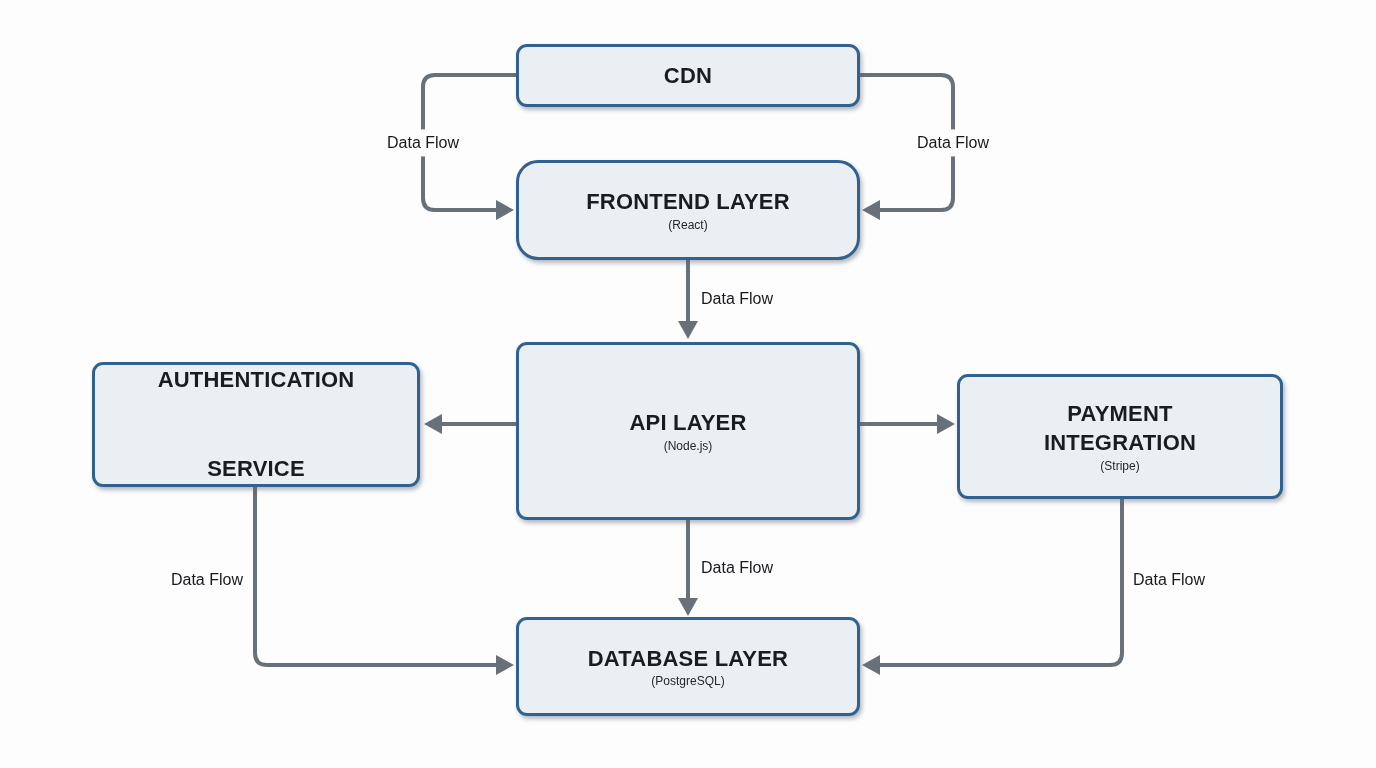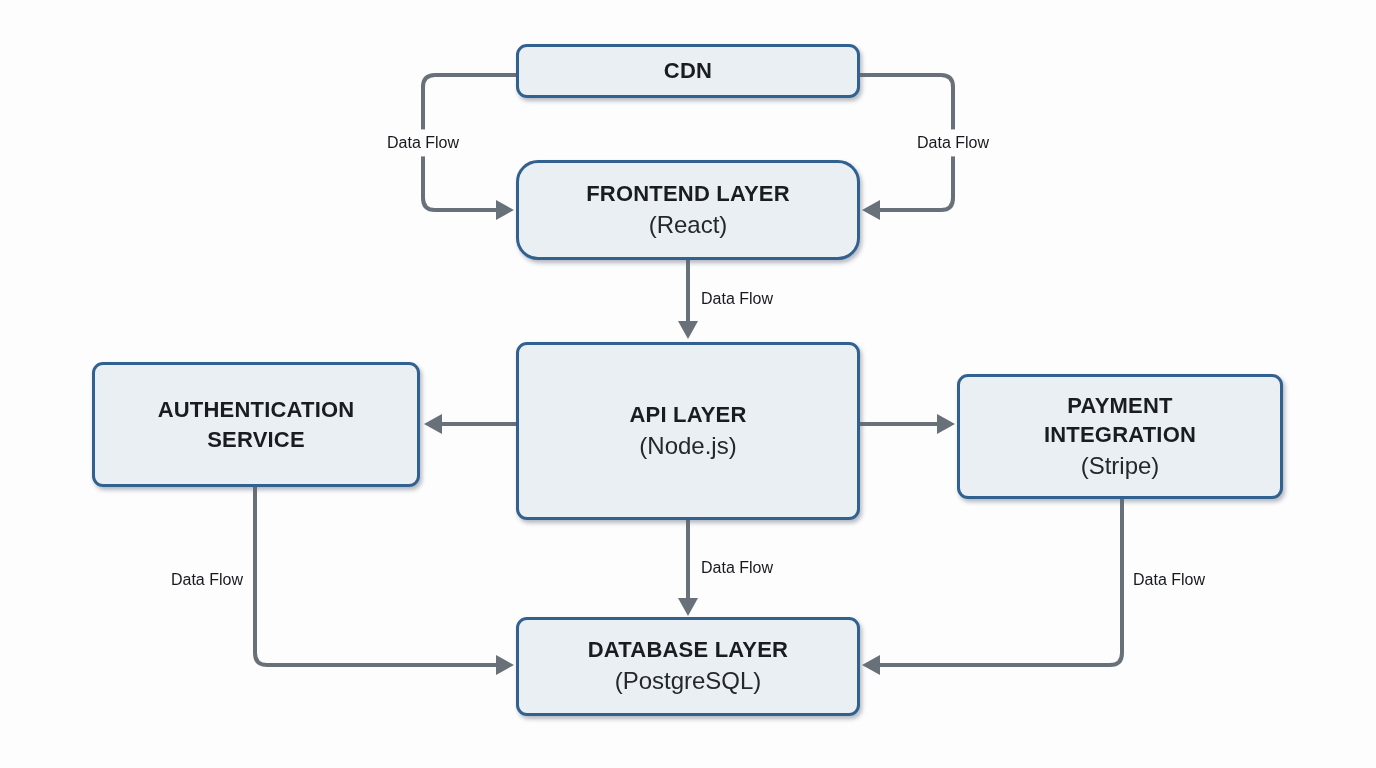--- a/index.html
+++ b/index.html
@@ -19,36 +19,36 @@
     border-radius:11px;
     box-shadow:2px 3px 4px rgba(90,100,115,.45);
     display:flex;flex-direction:column;align-items:center;justify-content:center;
     text-align:center;
     box-sizing:border-box;
   }
   .node .title-line{
     font-weight:bold;font-size:22px;line-height:1.35;color:#191c20;letter-spacing:.2px;
   }
   .node .subtitle{
-    font-size:24px;line-height:1.35;color:#24272b;font-weight:normal;
+    font-size:12px;line-height:1.35;color:#24272b;font-weight:normal;
   }
   .node .subtitle:empty{display:none;}
   .flow-label{
     position:absolute;
     font-size:16px;color:#17191d;white-space:nowrap;line-height:1.2;
   }
   .flow-label.center{transform:translate(-50%,-50%);background:#fdfdfe;padding:4px 7px;}
   .flow-label.right-of{transform:translate(0,-50%);}
   .flow-label.left-of{transform:translate(-100%,-50%);}
 
   
-  .node-cdn      {left:516px;top:44px; width:344px;height:54px;}
+  .node-cdn      {left:516px;top:44px; width:344px;height:63px;}
   .node-frontend {left:516px;top:160px;width:344px;height:100px;border-radius:22px;}
   .node-api      {left:516px;top:342px;width:344px;height:178px;}
-  .node-auth     {left:92px; top:362px;width:328px;height:125px;}
+  .node-auth     {left:92px; top:362px;width:328px;height:125px;justify-content:space-between;}
   .node-payment  {left:957px;top:374px;width:326px;height:125px;}
   .node-database {left:516px;top:617px;width:344px;height:99px;}
 </style>
 </head>
 <body>
 
 <div class="stage">
 
   <svg class="connector-svg" viewBox="0 0 1376 768" xmlns="http://www.w3.org/2000/svg">
 

